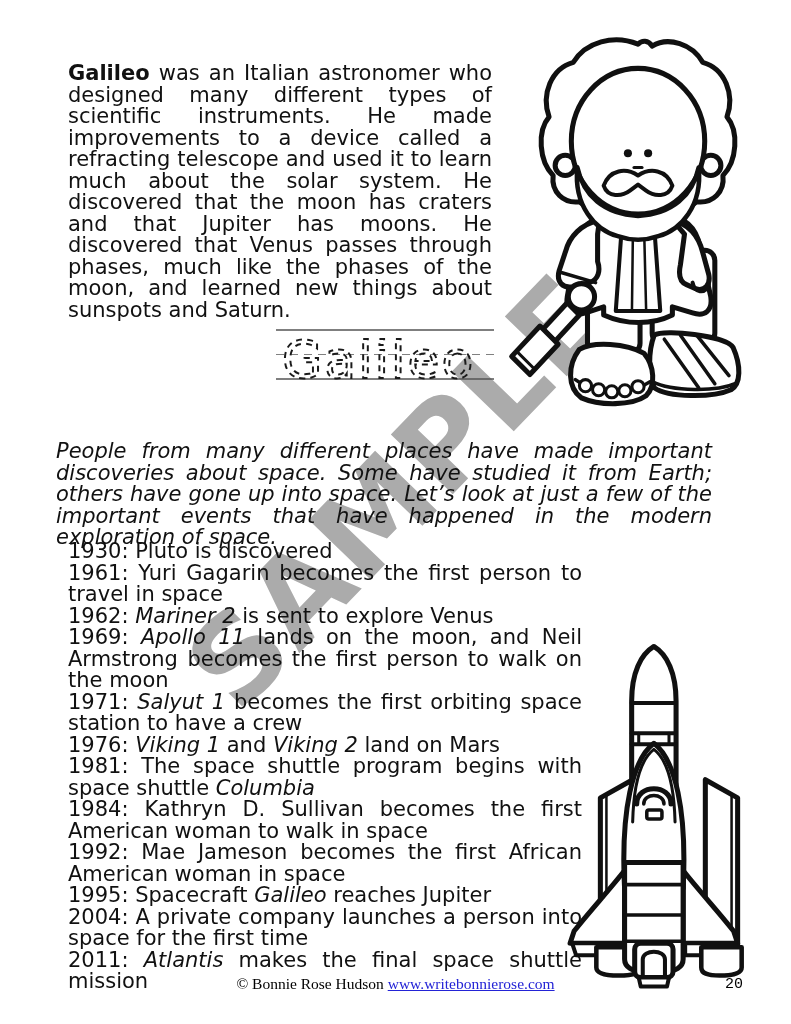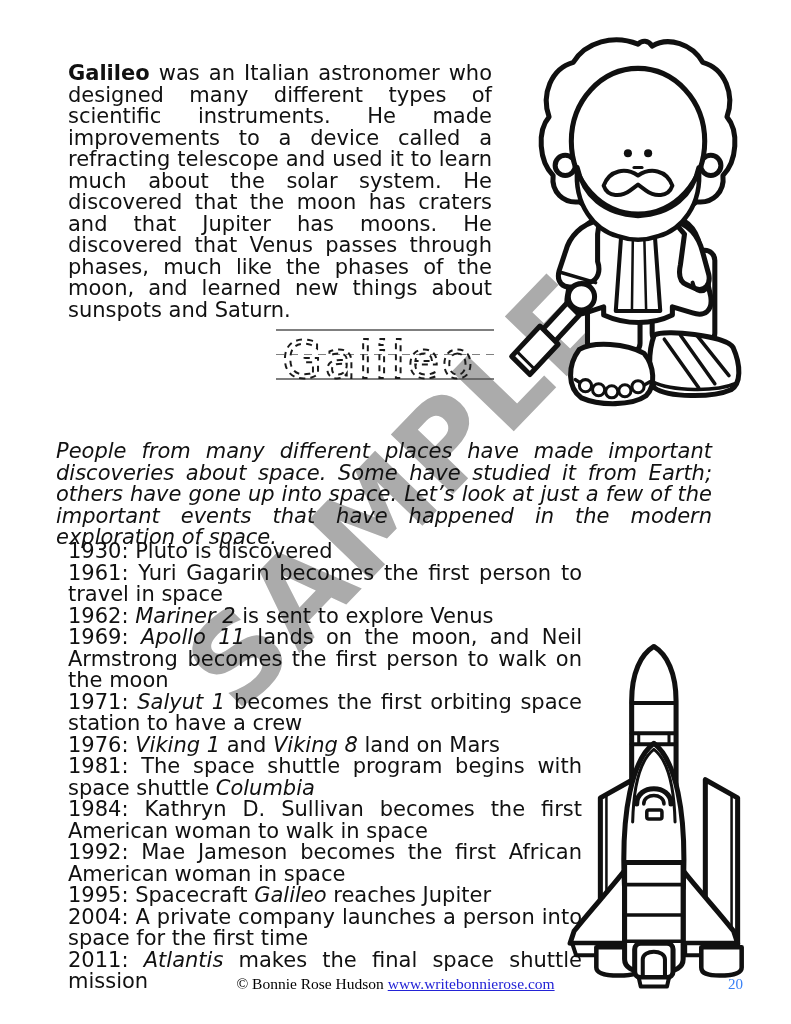--- a/index.html
+++ b/index.html
@@ -32,21 +32,21 @@
   .galileo-art{left:500px;top:32px;width:272px;height:382px;}
   .shuttle-art{left:560px;top:640px;width:218px;height:350px;}
   
   .footer{
     left:0;top:975px;width:791px;text-align:center;
     font-family:"Liberation Serif","DejaVu Serif",serif;font-size:15.5px;color:#000;
   }
   .footer a{text-decoration:underline;}
   .pagenum{
     left:auto;right:48px;top:976px;
-    font-family:Liberation Serif, serif;font-size:15px;color:#3b82f6;
+    font-family:Liberation Mono, monospace;font-size:15px;color:#000000;
   }
   svg{display:block;}
 </style>
 </head>
 <body>
 
 <div class="page">
 
   <div class="watermark" style="color: rgb(171, 171, 171);">SAMPLE</div>
 
@@ -117,21 +117,21 @@
   </div>
 
   <p class="layer bodytext para2">People from many different places have made important discoveries about space. Some have studied it from Earth; others have gone up into space. Let’s look at just a few of the important events that have happened in the modern exploration of space.</p>
 
   <div class="layer bodytext timeline">
       <div class="tl-entry"><span>1930: Pluto is discovered</span></div>
       <div class="tl-entry"><span>1961: Yuri Gagarin becomes the first person to travel in space</span></div>
       <div class="tl-entry"><span>1962: </span><span class="seg-i">Mariner 2</span><span> is sent to explore Venus</span></div>
       <div class="tl-entry"><span>1969: </span><span class="seg-i">Apollo 11</span><span> lands on the moon, and Neil Armstrong becomes the first person to walk on the moon</span></div>
       <div class="tl-entry"><span>1971: </span><span class="seg-i">Salyut 1</span><span> becomes the first orbiting space station to have a crew</span></div>
-      <div class="tl-entry"><span>1976: </span><span class="seg-i">Viking 1</span><span> and </span><span class="seg-i">Viking 8</span><span> land on Mars</span></div>
+      <div class="tl-entry"><span>1976: </span><span class="seg-i">Viking 1</span><span> and </span><span class="seg-i">Viking 2</span><span> land on Mars</span></div>
       <div class="tl-entry"><span>1981: The space shuttle program begins with space shuttle </span><span class="seg-i">Columbia</span></div>
       <div class="tl-entry"><span>1984: Kathryn D. Sullivan becomes the first American woman to walk in space</span></div>
       <div class="tl-entry"><span>1992: Mae Jameson becomes the first African American woman in space</span></div>
       <div class="tl-entry"><span>1995: Spacecraft </span><span class="seg-i">Galileo</span><span> reaches Jupiter</span></div>
       <div class="tl-entry"><span>2004: A private company launches a person into space for the first time</span></div>
       <div class="tl-entry"><span>2011: </span><span class="seg-i">Atlantis</span><span> makes the final space shuttle mission</span></div>
     </div>
 
   <div class="layer shuttle-art">
     <svg viewBox="0 0 216 346" width="218" height="350">

